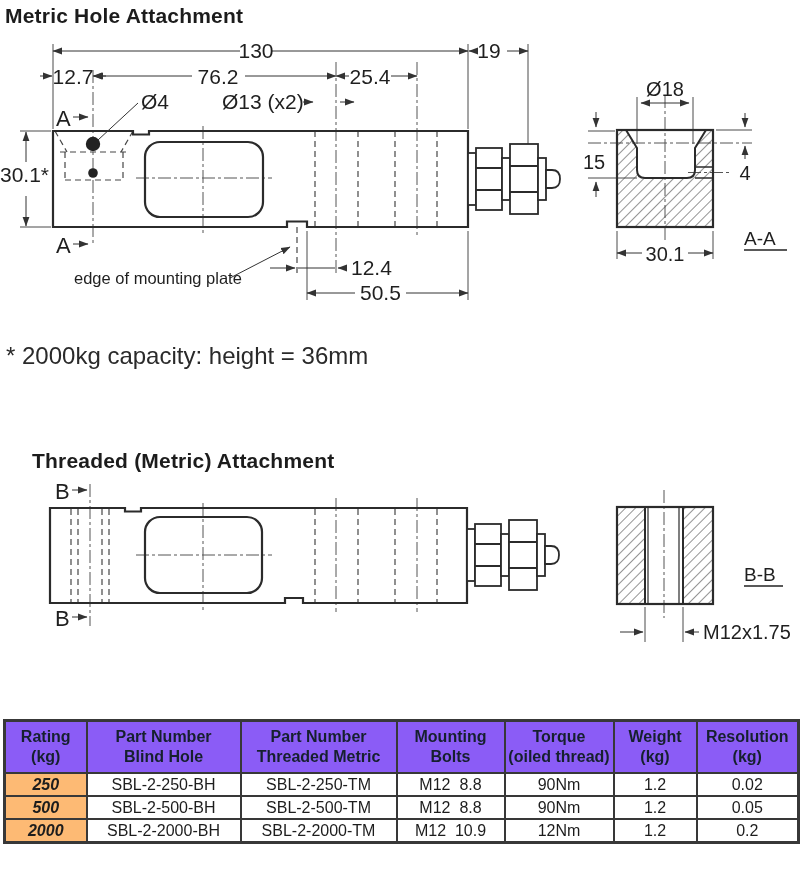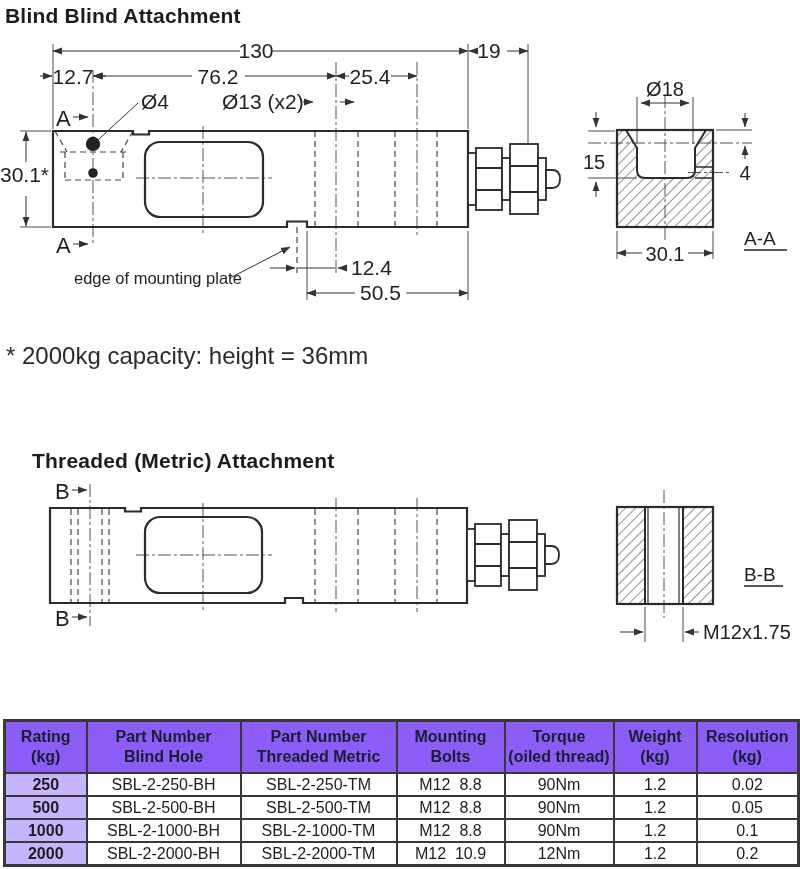--- a/index.html
+++ b/index.html
@@ -11,28 +11,28 @@
   svg text{font-family:"Liberation Sans",sans-serif;fill:#1f1f1f;}
   svg{position:absolute;left:0;}
   
   #spec{position:absolute;left:3px;top:719px;width:794px;border-collapse:collapse;
         table-layout:fixed;border:3px solid #383838;}
   #spec th,#spec td{border:2px solid #383838;text-align:center;vertical-align:middle;}
   #spec th{background:#8b5cf6;color:#16202e;font-size:16px;font-weight:bold;
            line-height:1.25;padding:5px 0;}
   #spec th span{display:block;}
   #spec td{font-size:16px;color:#1d1d1d;height:21px;padding:0;white-space:pre;line-height:1;}
-  #spec td.rating{background:#c4b5fd;font-weight:bold;}
+  #spec td.rating{background:#fdba74;font-weight:bold;font-style:italic;}
 </style>
 </head>
 <body>
 
 <div id="stage">
 
-  <div class="abs title" style="left:5px;top:4px;">Blind Blind Attachment</div>
+  <div class="abs title" style="left:5px;top:4px;">Metric Hole Attachment</div>
 
   <svg style="top:0;" width="800" height="430" viewBox="0 0 800 430">
     <defs>
       <marker id="ar1" markerWidth="11" markerHeight="9" refX="9" refY="4" orient="auto-start-reverse" markerUnits="userSpaceOnUse">
         <path d="M0,0.6 L9.5,4 L0,7.4 Z" fill="#333"></path>
       </marker>
       <pattern id="h1" width="7" height="7" patternUnits="userSpaceOnUse" patternTransform="rotate(45)">
         <line x1="0" y1="0" x2="0" y2="7" stroke="#3a3a3a" stroke-width="1.1"></line>
       </pattern>
     </defs>
@@ -264,29 +264,20 @@
       <tr>
         <td class="rating">500</td>
         <td>SBL-2-500-BH</td>
         <td>SBL-2-500-TM</td>
         <td>M12  8.8</td>
         <td>90Nm</td>
         <td>1.2</td>
         <td>0.05</td>
       </tr>
       <tr>
-        <td class="rating">1000</td>
-        <td>SBL-2-1000-BH</td>
-        <td>SBL-2-1000-TM</td>
-        <td>M12  8.8</td>
-        <td>90Nm</td>
-        <td>1.2</td>
-        <td>0.1</td>
-      </tr>
-      <tr>
         <td class="rating">2000</td>
         <td>SBL-2-2000-BH</td>
         <td>SBL-2-2000-TM</td>
         <td>M12  10.9</td>
         <td>12Nm</td>
         <td>1.2</td>
         <td>0.2</td>
       </tr>
     </tbody>
   </table>

